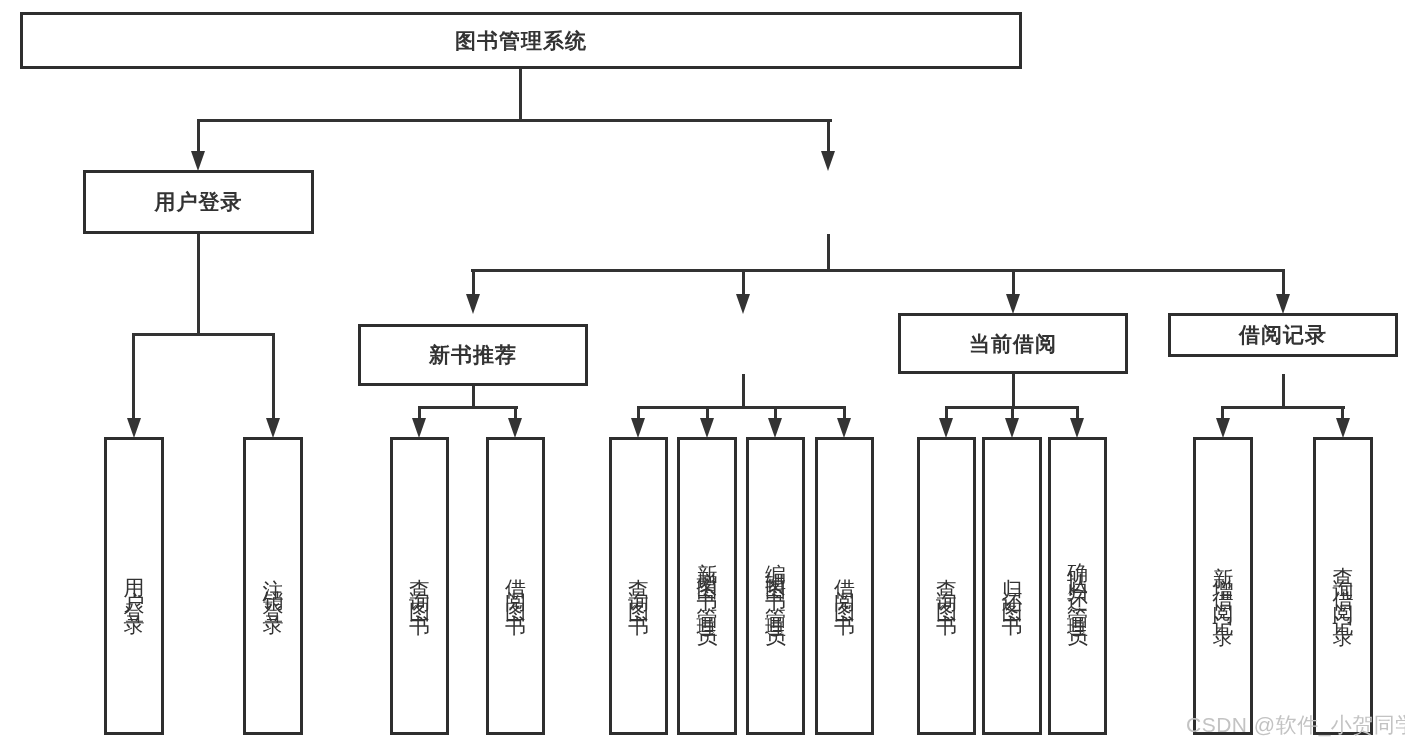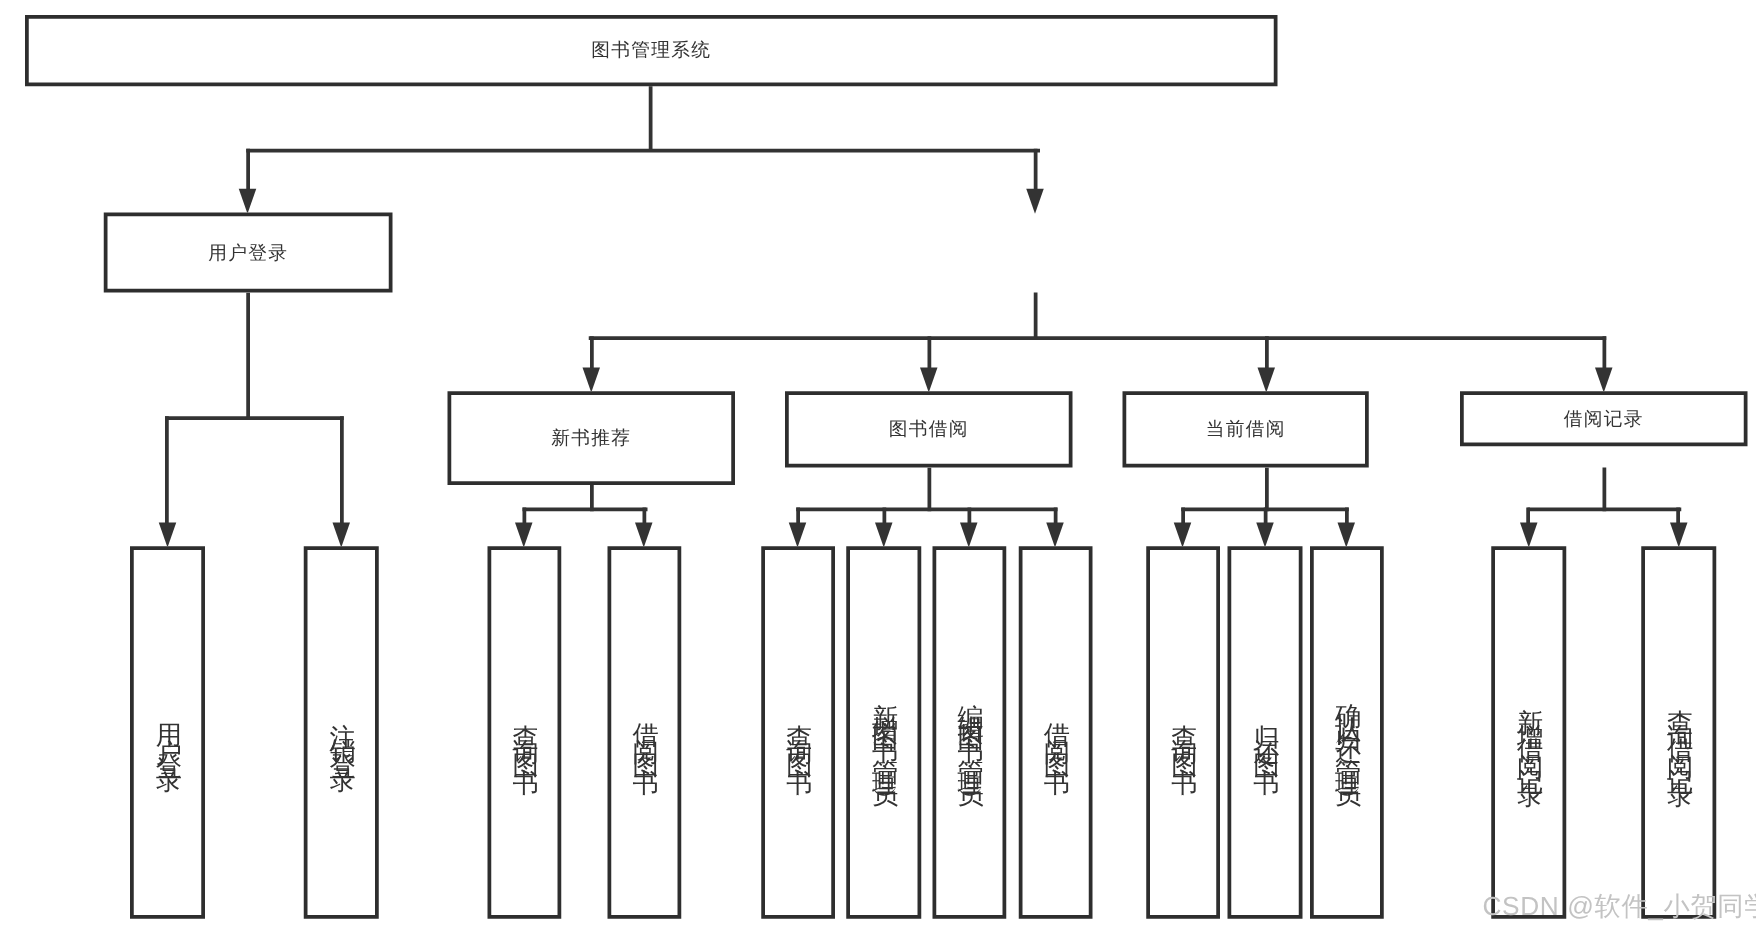--- a/index.html
+++ b/index.html
@@ -4,21 +4,21 @@
 <style>
   html,body{margin:0;padding:0;background:#ffffff;}
   #stage{
     position:relative;width:1405px;height:747px;background:#ffffff;overflow:hidden;
     font-family:"Liberation Sans","DejaVu Sans",sans-serif;color:#333333;
   }
   .box{
     position:absolute;box-sizing:border-box;border:3px solid #2e2e2e;background:#ffffff;
     display:flex;align-items:center;justify-content:center;z-index:2;
   }
-  .box-h{font-size:15px;letter-spacing:1px;white-space:nowrap;}
+  .box-h{font-size:21px;letter-spacing:1px;white-space:nowrap;font-weight:bold;}
   .box-v{writing-mode:vertical-rl;text-orientation:mixed;font-size:21px;}
   .box-v .vtext{letter-spacing:12px;}
   .box-v .vtext.long{letter-spacing:9px;}
   .hline,.vline{position:absolute;background:#333333;z-index:1;}
   .arrow{
     position:absolute;width:0;height:0;z-index:1;
     border-left:7px solid transparent;border-right:7px solid transparent;
     border-top:20px solid #333333;
   }
   .watermark{
@@ -32,27 +32,24 @@
 <div id="stage">
 
   <div class="box box-h" style="left:20px;top:12px;width:1002px;height:57px">
     <span>图书管理系统</span>
   </div>
 
   <div class="box box-h" style="left:83px;top:170px;width:231px;height:64px">
     <span>用户登录</span>
   </div>
 
-  <div class="box box-h" style="left:358px;top:313px;width:230px;height:75px">
+  <div class="box box-h" style="left:358px;top:324px;width:230px;height:62px">
     <span>新书推荐</span>
   </div>
-  <div class="box box-h" style="left:628px;top:313px;width:230px;height:61px">
-    <span>图书借阅</span>
-  </div>
-  <div class="box box-h" style="left:898px;top:313px;width:197px;height:61px">
+  <div class="box box-h" style="left:898px;top:313px;width:230px;height:61px">
     <span>当前借阅</span>
   </div>
   <div class="box box-h" style="left:1168px;top:313px;width:230px;height:44px">
     <span>借阅记录</span>
   </div>
 
   <div class="box box-v" style="left:104px;top:437px;width:60px;height:298px">
     <span class="vtext">用户登录</span>
   </div>
   <div class="box box-v" style="left:243px;top:437px;width:60px;height:298px">

